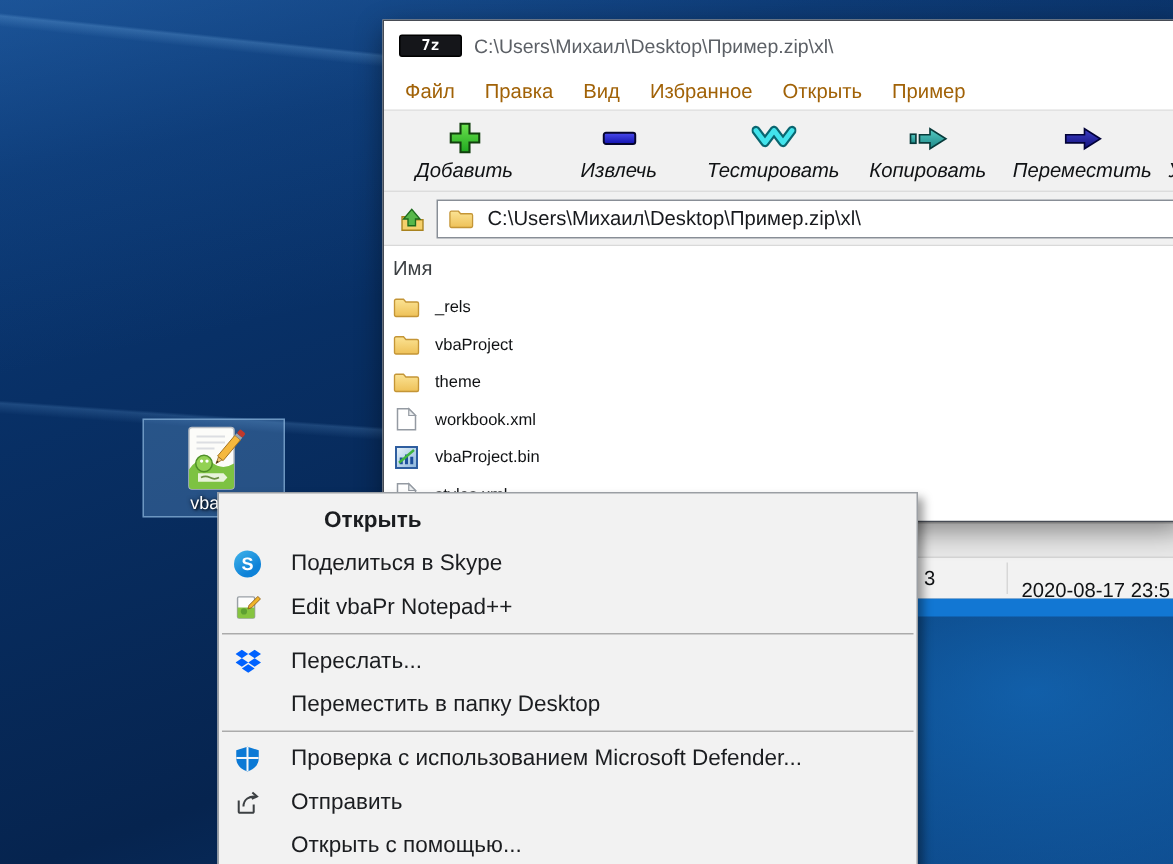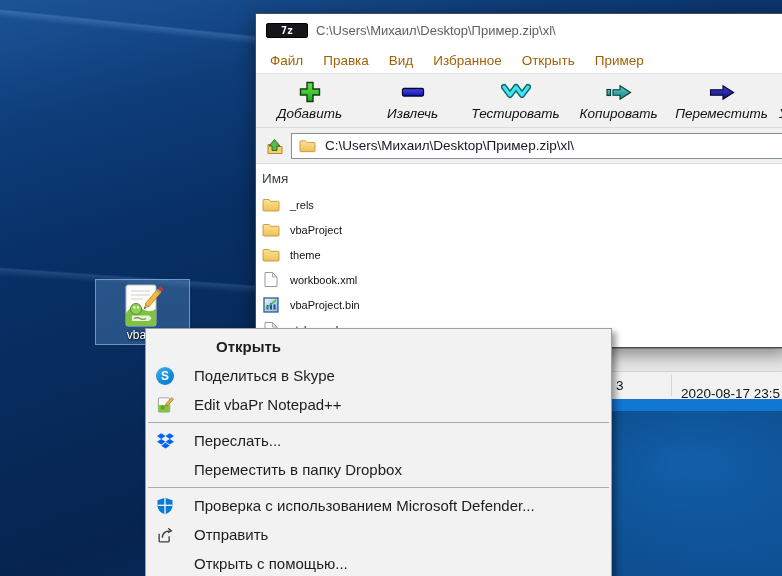--- a/index.html
+++ b/index.html
@@ -312,21 +312,21 @@
           <polygon points="18,0 24,4 18,8 12,4"></polygon>
           <polygon points="6,8 12,12 6,16 0,12"></polygon>
           <polygon points="18,8 24,12 18,16 12,12"></polygon>
           <polygon points="12,13.6 18,17.6 12,21.6 6,17.6"></polygon>
         </svg>
       </span>
       <span class="mlabel">Переслать...</span>
     </div>
     <div class="mi">
       <span class="micon"></span>
-      <span class="mlabel">Переместить в папку Dropbox</span>
+      <span class="mlabel">Переместить в папку Desktop</span>
     </div>
     <div class="msep"></div>
     <div class="mi">
       <span class="micon">
         <svg width="18" height="18" viewBox="0 0 24 24">
           <defs>
               <clipPath id="shieldClip">
                 <path d="M12 1 L22 4.3 V10.8 C22 17.3 17.8 21.4 12 23 C6.2 21.4 2 17.3 2 10.8 V4.3 Z"></path>
               </clipPath>
             </defs>

